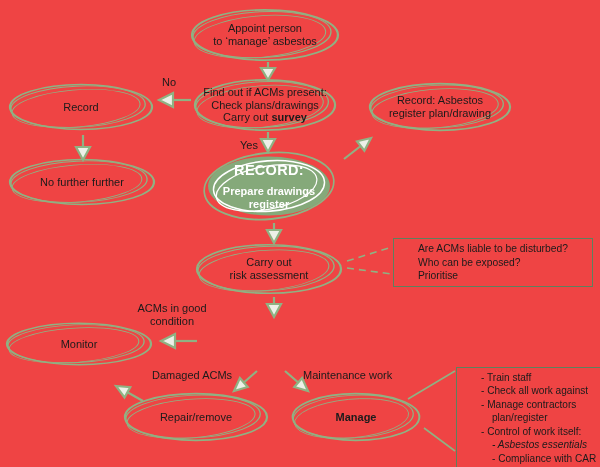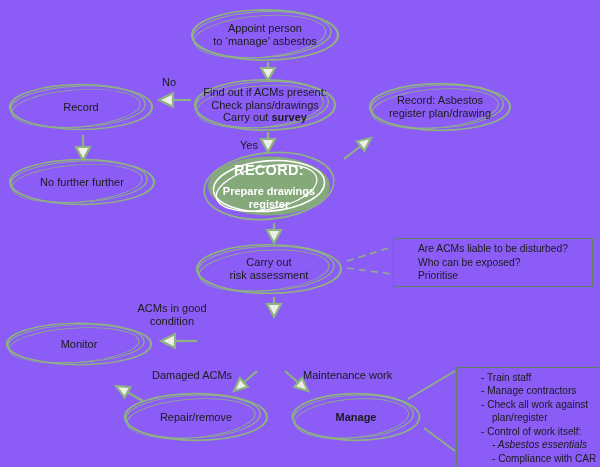--- a/index.html
+++ b/index.html
@@ -1,17 +1,17 @@
 <!DOCTYPE html>
 <html><head>
 <meta charset="utf-8">
 <style>
   html,body{margin:0;padding:0;}
   .canvas{
-    position:relative;width:600px;height:467px;background:#8b5cf6;
+    position:relative;width:600px;height:467px;background:#ef4444;
     font-family:"Liberation Sans",sans-serif;color:#1b1b1b;overflow:hidden;
   }
   .node{position:absolute;display:flex;align-items:center;justify-content:center;text-align:center;}
   .node svg.rings{position:absolute;left:0;top:0;width:100%;height:100%;}
   .node .txt{position:relative;font-size:11px;line-height:1.18;z-index:1;}
   .node.filled .txt{color:#ffffff;font-weight:bold;line-height:1.12;}
   .node.filled .title{font-size:14.5px;letter-spacing:.3px;margin-bottom:7px;}
   .bold{font-weight:bold;}
   .lbl{position:absolute;font-size:11px;white-space:nowrap;z-index:2;}
   .lbl.center{text-align:center;white-space:normal;line-height:1.15;}
@@ -212,21 +212,21 @@
   <div class="lbl" style="left:303px;top:369px">Maintenance work</div>
 
   <div class="callout" style="left:393px;top:238px;width:150px">
     <div>Are ACMs liable to be disturbed?</div>
     <div>Who can be exposed?</div>
     <div>Prioritise</div>
   </div>
 
   <div class="callout" style="left:456px;top:367px;width:118px;font-size:10.1px">
     <div>- Train staff</div>
+    <div>- Check all work against</div>
     <div>- Manage contractors</div>
-    <div>- Check all work against</div>
     <div class="cont">plan/register</div>
     <div>- Control of work itself:</div>
     <div class="sub italic">- Asbestos essentials</div>
     <div class="sub">- Compliance with CAR</div>
   </div>
 
 </div>
 
 </body></html>

